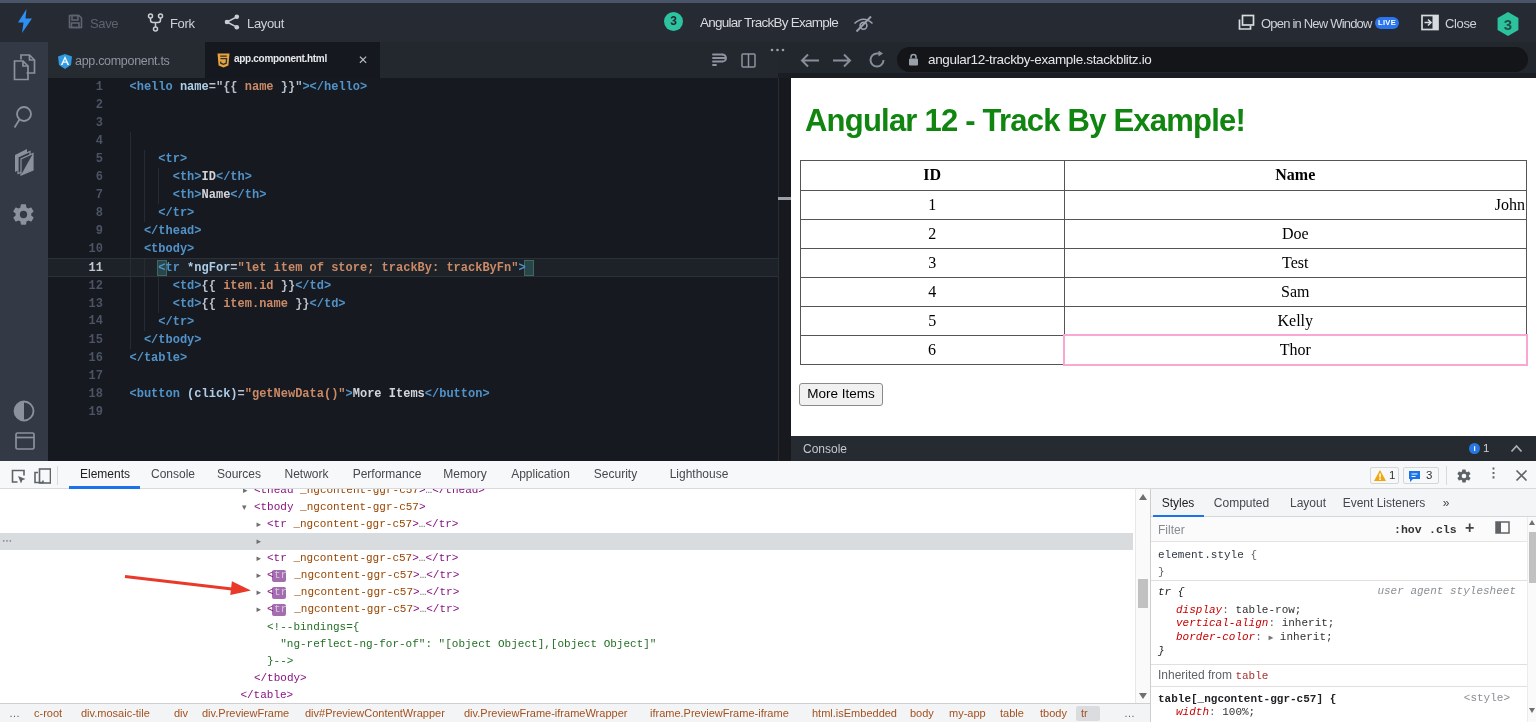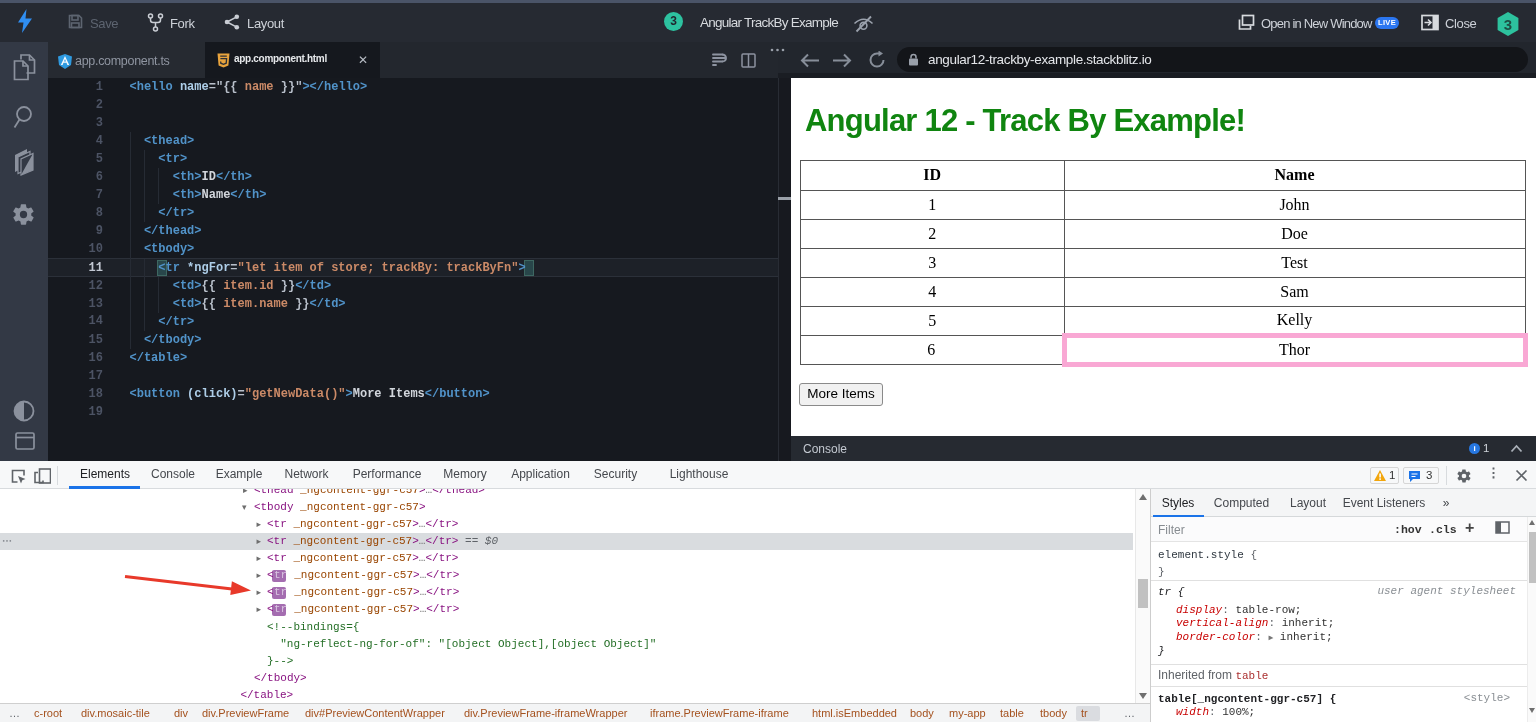--- a/index.html
+++ b/index.html
@@ -200,21 +200,20 @@
     <div class="guide" style="left:95.9px;top:180.5px;height:72.2px;"></div>
     <div class="guide" style="left:110.3px;top:90.3px;height:36.1px;"></div>
     <div class="guide" style="left:110.3px;top:198.6px;height:36.1px;"></div>
     <div class="abs" style="left:109.7px;top:182.5px;width:8.4px;height:14px;background:#28464a;outline:1px solid #3e6862;"></div>
     <div class="abs" style="left:476.9px;top:182.5px;width:8.4px;height:14px;background:#28464a;outline:1px solid #3e6862;"></div>
     <div class="ln" style="left:0;top:0.0px;color:#4c5364;">1</div>
     <div class="cl" style="left:81.5px;top:0.0px;"><span class="tag">&lt;hello</span><span class="attr"> name</span><span class="pun">="{{</span><span class="str"> name </span><span class="pun">}}"</span><span class="tag">&gt;&lt;/hello&gt;</span></div>
     <div class="ln" style="left:0;top:18.05px;color:#4c5364;">2</div>
     <div class="ln" style="left:0;top:36.1px;color:#4c5364;">3</div>
     <div class="ln" style="left:0;top:54.15px;color:#4c5364;">4</div>
-    <div class="cl" style="left:81.5px;top:54.15px;"><span class="pun">  </span><span class="tag">&lt;thead&gt;</span></div>
     <div class="ln" style="left:0;top:72.2px;color:#4c5364;">5</div>
     <div class="cl" style="left:81.5px;top:72.2px;"><span class="pun">    </span><span class="tag">&lt;tr&gt;</span></div>
     <div class="ln" style="left:0;top:90.25px;color:#4c5364;">6</div>
     <div class="cl" style="left:81.5px;top:90.25px;"><span class="pun">      </span><span class="tag">&lt;th&gt;</span><span class="txt">ID</span><span class="tag">&lt;/th&gt;</span></div>
     <div class="ln" style="left:0;top:108.3px;color:#4c5364;">7</div>
     <div class="cl" style="left:81.5px;top:108.3px;"><span class="pun">      </span><span class="tag">&lt;th&gt;</span><span class="txt">Name</span><span class="tag">&lt;/th&gt;</span></div>
     <div class="ln" style="left:0;top:126.35px;color:#4c5364;">8</div>
     <div class="cl" style="left:81.5px;top:126.35px;"><span class="pun">    </span><span class="tag">&lt;/tr&gt;</span></div>
     <div class="ln" style="left:0;top:144.4px;color:#4c5364;">9</div>
     <div class="cl" style="left:81.5px;top:144.4px;"><span class="pun">  </span><span class="tag">&lt;/thead&gt;</span></div>
@@ -266,41 +265,41 @@
   <div id="pwhite" class="abs">
     <div class="abs" style="left:14px;top:25px;font-size:31px;font-weight:bold;color:#108510;font-family:'Liberation Sans',sans-serif;letter-spacing:-0.78px;">Angular 12 - Track By Example!</div>
     <table style="position:absolute;left:9px;top:81.5px;width:727.5px;border-collapse:collapse;font-family:'Liberation Serif',serif;font-size:16px;color:#000;">
         <tbody>
           <tr style="height:30px;">
             <th style="border:1px solid #555;width:263.5px;">ID</th>
             <th style="border:1px solid #555;">Name</th>
           </tr>
           <tr style="height:29.1px;">
             <td style="border:1px solid #555;text-align:center;">1</td>
-            <td style="border:1px solid #555;text-align:center;">John</td>
+            <td style="border:1px solid #555;text-align:right;">John</td>
           </tr>
           <tr style="height:29.1px;">
             <td style="border:1px solid #555;text-align:center;">2</td>
             <td style="border:1px solid #555;text-align:center;">Doe</td>
           </tr>
           <tr style="height:29.1px;">
             <td style="border:1px solid #555;text-align:center;">3</td>
             <td style="border:1px solid #555;text-align:center;">Test</td>
           </tr>
           <tr style="height:29.1px;">
             <td style="border:1px solid #555;text-align:center;">4</td>
             <td style="border:1px solid #555;text-align:center;">Sam</td>
           </tr>
           <tr style="height:29.1px;">
             <td style="border:1px solid #555;text-align:center;">5</td>
             <td style="border:1px solid #555;text-align:center;">Kelly</td>
           </tr>
           <tr style="height:29.1px;">
             <td style="border:1px solid #555;text-align:center;">6</td>
-            <td style="border:5px solid #f9a8d4;text-align:center;">Thor</td>
+            <td style="border:2px solid #f9a8d4;text-align:center;">Thor</td>
           </tr>
         </tbody>
       </table>
     <div class="abs" style="left:8px;top:305px;width:84px;height:22.5px;background:#f1f1f1;border:1px solid #8a8a8a;border-radius:3px;font-size:13.5px;color:#000;text-align:center;line-height:20.5px;">More Items</div>
   </div>
   <div id="pconsole" class="abs">
     <div class="abs" style="left:12px;top:6px;font-size:12px;color:#c4c9d1;">Console</div>
     <div class="abs" style="left:678px;top:7px;width:11px;height:11px;border-radius:50%;background:#2777e0;"></div>
     <div class="abs" style="left:678px;top:7px;width:11px;height:11px;text-align:center;line-height:11px;font-size:8px;font-weight:bold;color:#fff;">i</div>
     <div class="abs" style="left:692px;top:6px;font-size:11.5px;color:#cdd2d8;">1</div>
@@ -313,21 +312,21 @@
       <path d="M13 6.5 V1.5 H1.5 v11.5 H6.5" fill="none" stroke="#5f6368" stroke-width="1.6"></path>
       <path d="M7 7 L14.5 10 L11.3 11.3 L10 14.5 Z" fill="#5f6368"></path>
     </svg>
     <svg class="abs" style="left:34px;top:7px" width="17" height="16" viewBox="0 0 17 16">
       <rect x="5.5" y="1" width="11" height="14" fill="none" stroke="#5f6368" stroke-width="1.6"></rect>
       <path d="M4 4.5 H1 v10 h8 v-2" fill="none" stroke="#5f6368" stroke-width="1.6"></path>
     </svg>
     <div class="abs" style="left:57px;top:5px;width:1px;height:19px;background:#d8dbde;"></div>
     <div class="dtab" style="left:105px;transform:translateX(-50%);top:6px;color:#202124;">Elements</div>
     <div class="dtab" style="left:173px;transform:translateX(-50%);top:6px;color:#45484d;">Console</div>
-    <div class="dtab" style="left:239px;transform:translateX(-50%);top:6px;color:#45484d;">Example</div>
+    <div class="dtab" style="left:239px;transform:translateX(-50%);top:6px;color:#45484d;">Sources</div>
     <div class="dtab" style="left:306.5px;transform:translateX(-50%);top:6px;color:#45484d;">Network</div>
     <div class="dtab" style="left:387px;transform:translateX(-50%);top:6px;color:#45484d;">Performance</div>
     <div class="dtab" style="left:465px;transform:translateX(-50%);top:6px;color:#45484d;">Memory</div>
     <div class="dtab" style="left:540.5px;transform:translateX(-50%);top:6px;color:#45484d;">Application</div>
     <div class="dtab" style="left:615.5px;transform:translateX(-50%);top:6px;color:#45484d;">Security</div>
     <div class="dtab" style="left:699px;transform:translateX(-50%);top:6px;color:#45484d;">Lighthouse</div>
     <div class="abs" style="left:69px;top:25px;width:71px;height:3px;background:#1a73e8;"></div>
     <div class="abs" style="left:1370px;top:6px;width:29px;height:17px;border:1px solid #d6d6d6;border-radius:2px;"></div>
     <svg class="abs" style="left:1374px;top:9px" width="12" height="11" viewBox="0 0 12 11">
         <path d="M6 0 L12 11 H0 Z" fill="#f2a60d"></path>
@@ -353,21 +352,20 @@
   <div id="dom" class="abs">
     <div class="abs" style="left:0;top:44.25px;width:1133px;height:17.1px;background:#d9dcdf;"></div>
     <div class="abs" style="left:2px;top:45.5px;font-size:10px;color:#8c9096;font-weight:bold;">⋯</div>
     <div class="abs" style="left:243px;top:-6.9px;height:17px;line-height:17px;font-size:9px;color:#6e6e6e;">▸</div>
     <div class="dr" style="left:253.9px;top:-6.9px;"><span class="tg">&lt;thead </span><span class="at">_ngcontent-ggr-c57</span><span class="tg">&gt;</span><span style="color:#6e6e6e;">…</span><span class="tg">&lt;/thead&gt;</span></div>
     <div class="abs" style="left:242px;top:10.15px;height:17px;line-height:17px;font-size:9px;color:#6e6e6e;">▾</div>
     <div class="dr" style="left:253.9px;top:10.15px;"><span class="tg">&lt;tbody </span><span class="at">_ngcontent-ggr-c57</span><span class="tg">&gt;</span></div>
     <div class="abs" style="left:256.5px;top:27.2px;height:17px;line-height:17px;font-size:9px;color:#6e6e6e;">▸</div>
     <div class="dr" style="left:267px;top:27.2px;"><span class="tg">&lt;tr </span><span class="at">_ngcontent-ggr-c57</span><span class="tg">&gt;</span><span style="color:#6e6e6e;">…</span><span class="tg">&lt;/tr&gt;</span></div>
     <div class="abs" style="left:256.5px;top:44.25px;height:17px;line-height:17px;font-size:9px;color:#6e6e6e;">▸</div>
-    <div class="dr" style="left:267px;top:44.25px;"><span class="tg">&lt;tr </span><span class="at">_ngcontent-ggr-c57</span><span class="tg">&gt;</span><span style="color:#6e6e6e;">…</span><span class="tg">&lt;/tr&gt;</span><span style="color:#5f6368;font-style:italic;"> == $0</span></div>
     <div class="abs" style="left:256.5px;top:61.3px;height:17px;line-height:17px;font-size:9px;color:#6e6e6e;">▸</div>
     <div class="dr" style="left:267px;top:61.3px;"><span class="tg">&lt;tr </span><span class="at">_ngcontent-ggr-c57</span><span class="tg">&gt;</span><span style="color:#6e6e6e;">…</span><span class="tg">&lt;/tr&gt;</span></div>
     <div class="abs" style="left:256.5px;top:78.35px;height:17px;line-height:17px;font-size:9px;color:#6e6e6e;">▸</div>
     <div class="abs" style="left:272px;top:80.55px;width:14px;height:12.6px;background:#a46db0;border-radius:2px;"></div>
     <div class="abs mono" style="left:274px;top:78.35px;height:17px;line-height:17px;font-size:11px;color:#d9c4e0;">tr</div>
     <div class="dr" style="left:267px;top:78.35px;"><span class="tg">&lt;</span><span style="display:inline-block;width:14px;"></span> <span class="at">_ngcontent-ggr-c57</span><span class="tg">&gt;</span><span style="color:#6e6e6e;">…</span><span class="tg">&lt;/tr&gt;</span></div>
     <div class="abs" style="left:256.5px;top:95.4px;height:17px;line-height:17px;font-size:9px;color:#6e6e6e;">▸</div>
     <div class="abs" style="left:272px;top:97.60000000000001px;width:14px;height:12.6px;background:#a46db0;border-radius:2px;"></div>
     <div class="abs mono" style="left:274px;top:95.4px;height:17px;line-height:17px;font-size:11px;color:#d9c4e0;">tr</div>
     <div class="dr" style="left:267px;top:95.4px;"><span class="tg">&lt;</span><span style="display:inline-block;width:14px;"></span> <span class="at">_ngcontent-ggr-c57</span><span class="tg">&gt;</span><span style="color:#6e6e6e;">…</span><span class="tg">&lt;/tr&gt;</span></div>

